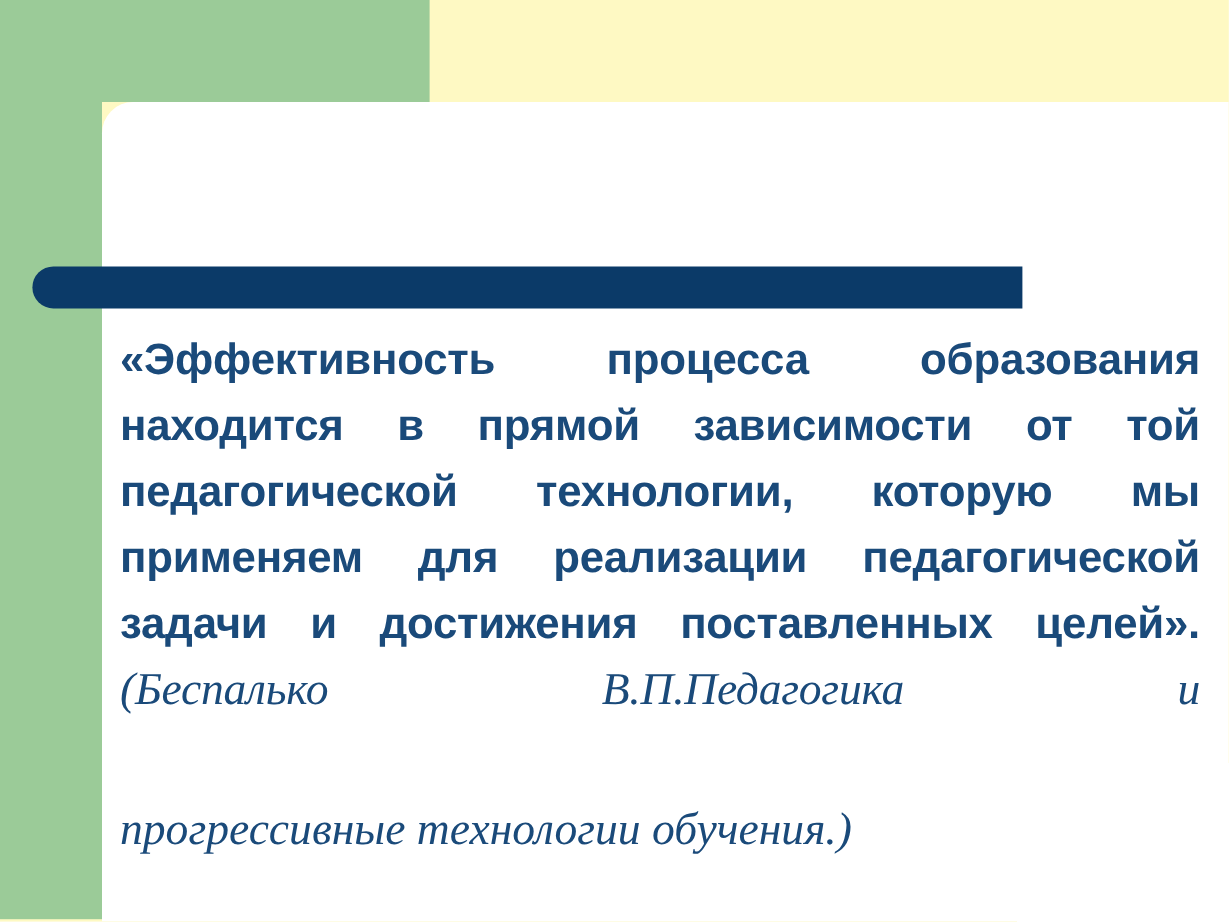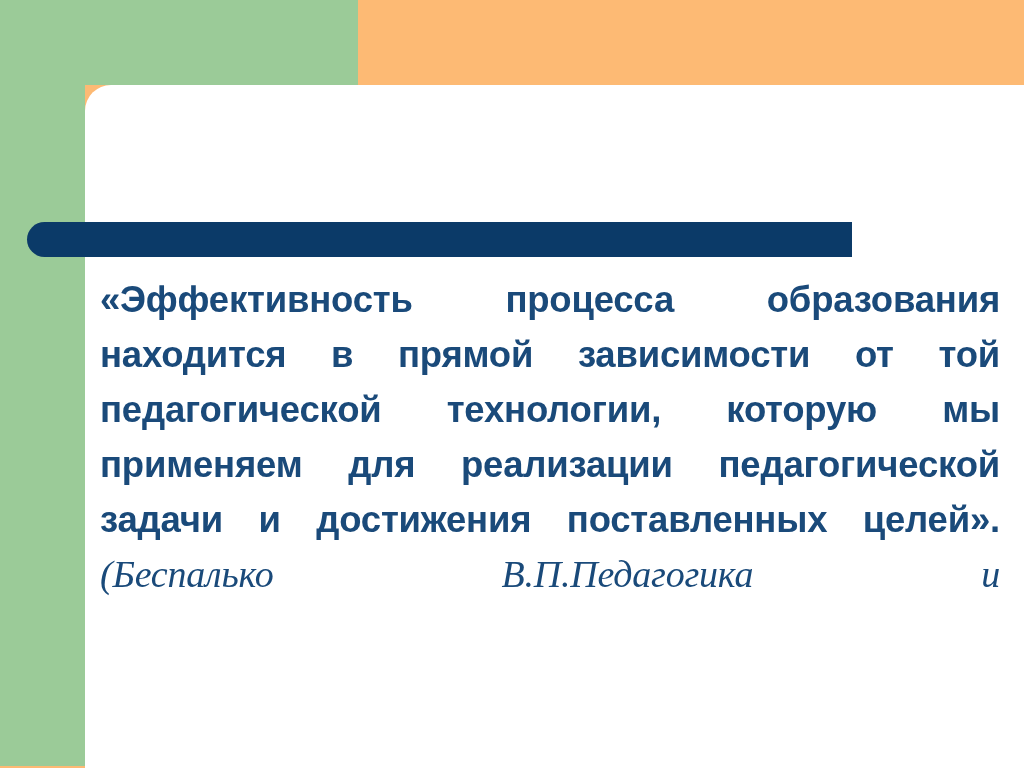--- a/index.html
+++ b/index.html
@@ -11,21 +11,21 @@
     height: 768px;
     overflow: hidden;
     background: #ffffff;
     font-family: "Liberation Sans", sans-serif;
   }
 
   #slide {
     position: relative;
     width: 1024px;
     height: 768px;
-    background: #fdba74;
+    background: #fef9c3;
     overflow: hidden;
   }
 
   
   .green-column {
     position: absolute;
     left: 0;
     top: 0;
     width: 85px;
     height: 766px;
@@ -120,15 +120,16 @@
   <div class="green-column"></div>
 
   <div class="green-top-bar"></div>
 
   <div class="white-card"></div>
 
   <div class="accent-bar"></div>
 
   <div class="quote-block">
     <div class="quote-main"><span class="bold-run">«Эффективность процесса образования находится в прямой зависимости от той педагогической технологии, которую мы применяем для реализации педагогической задачи и достижения поставленных целей».</span> <span class="italic-run">(Беспалько В.П.Педагогика и</span></div>
+    <div class="italic-tail">прогрессивные технологии обучения.)</div>
   </div>
 
 </div>
 
 </body></html>

